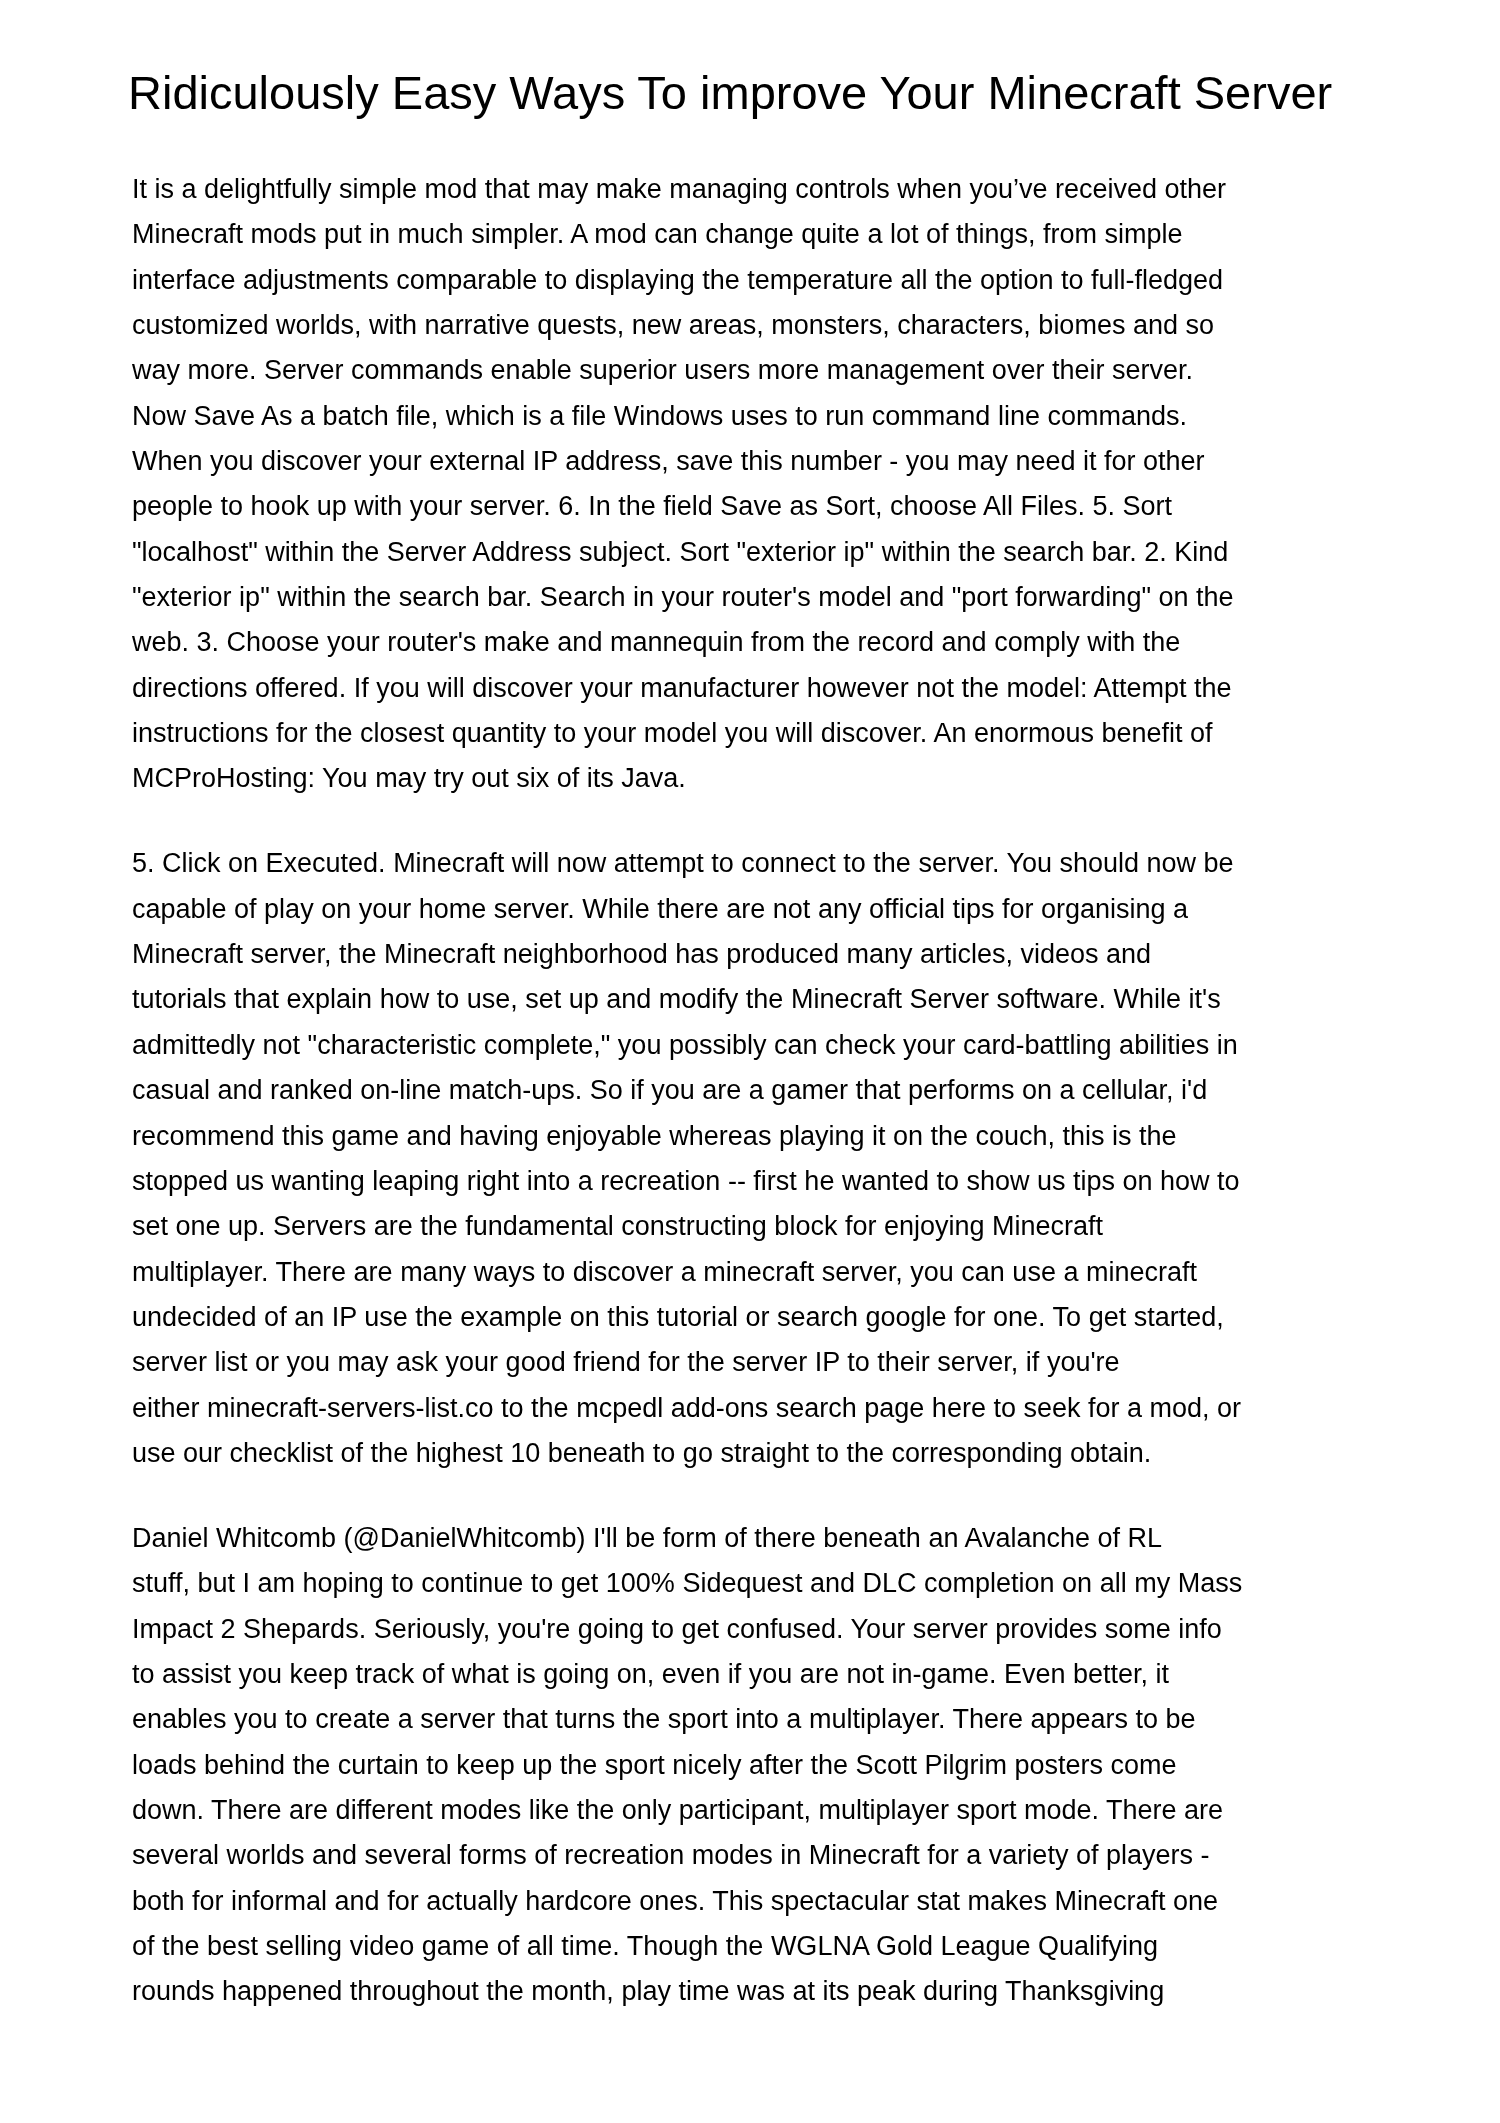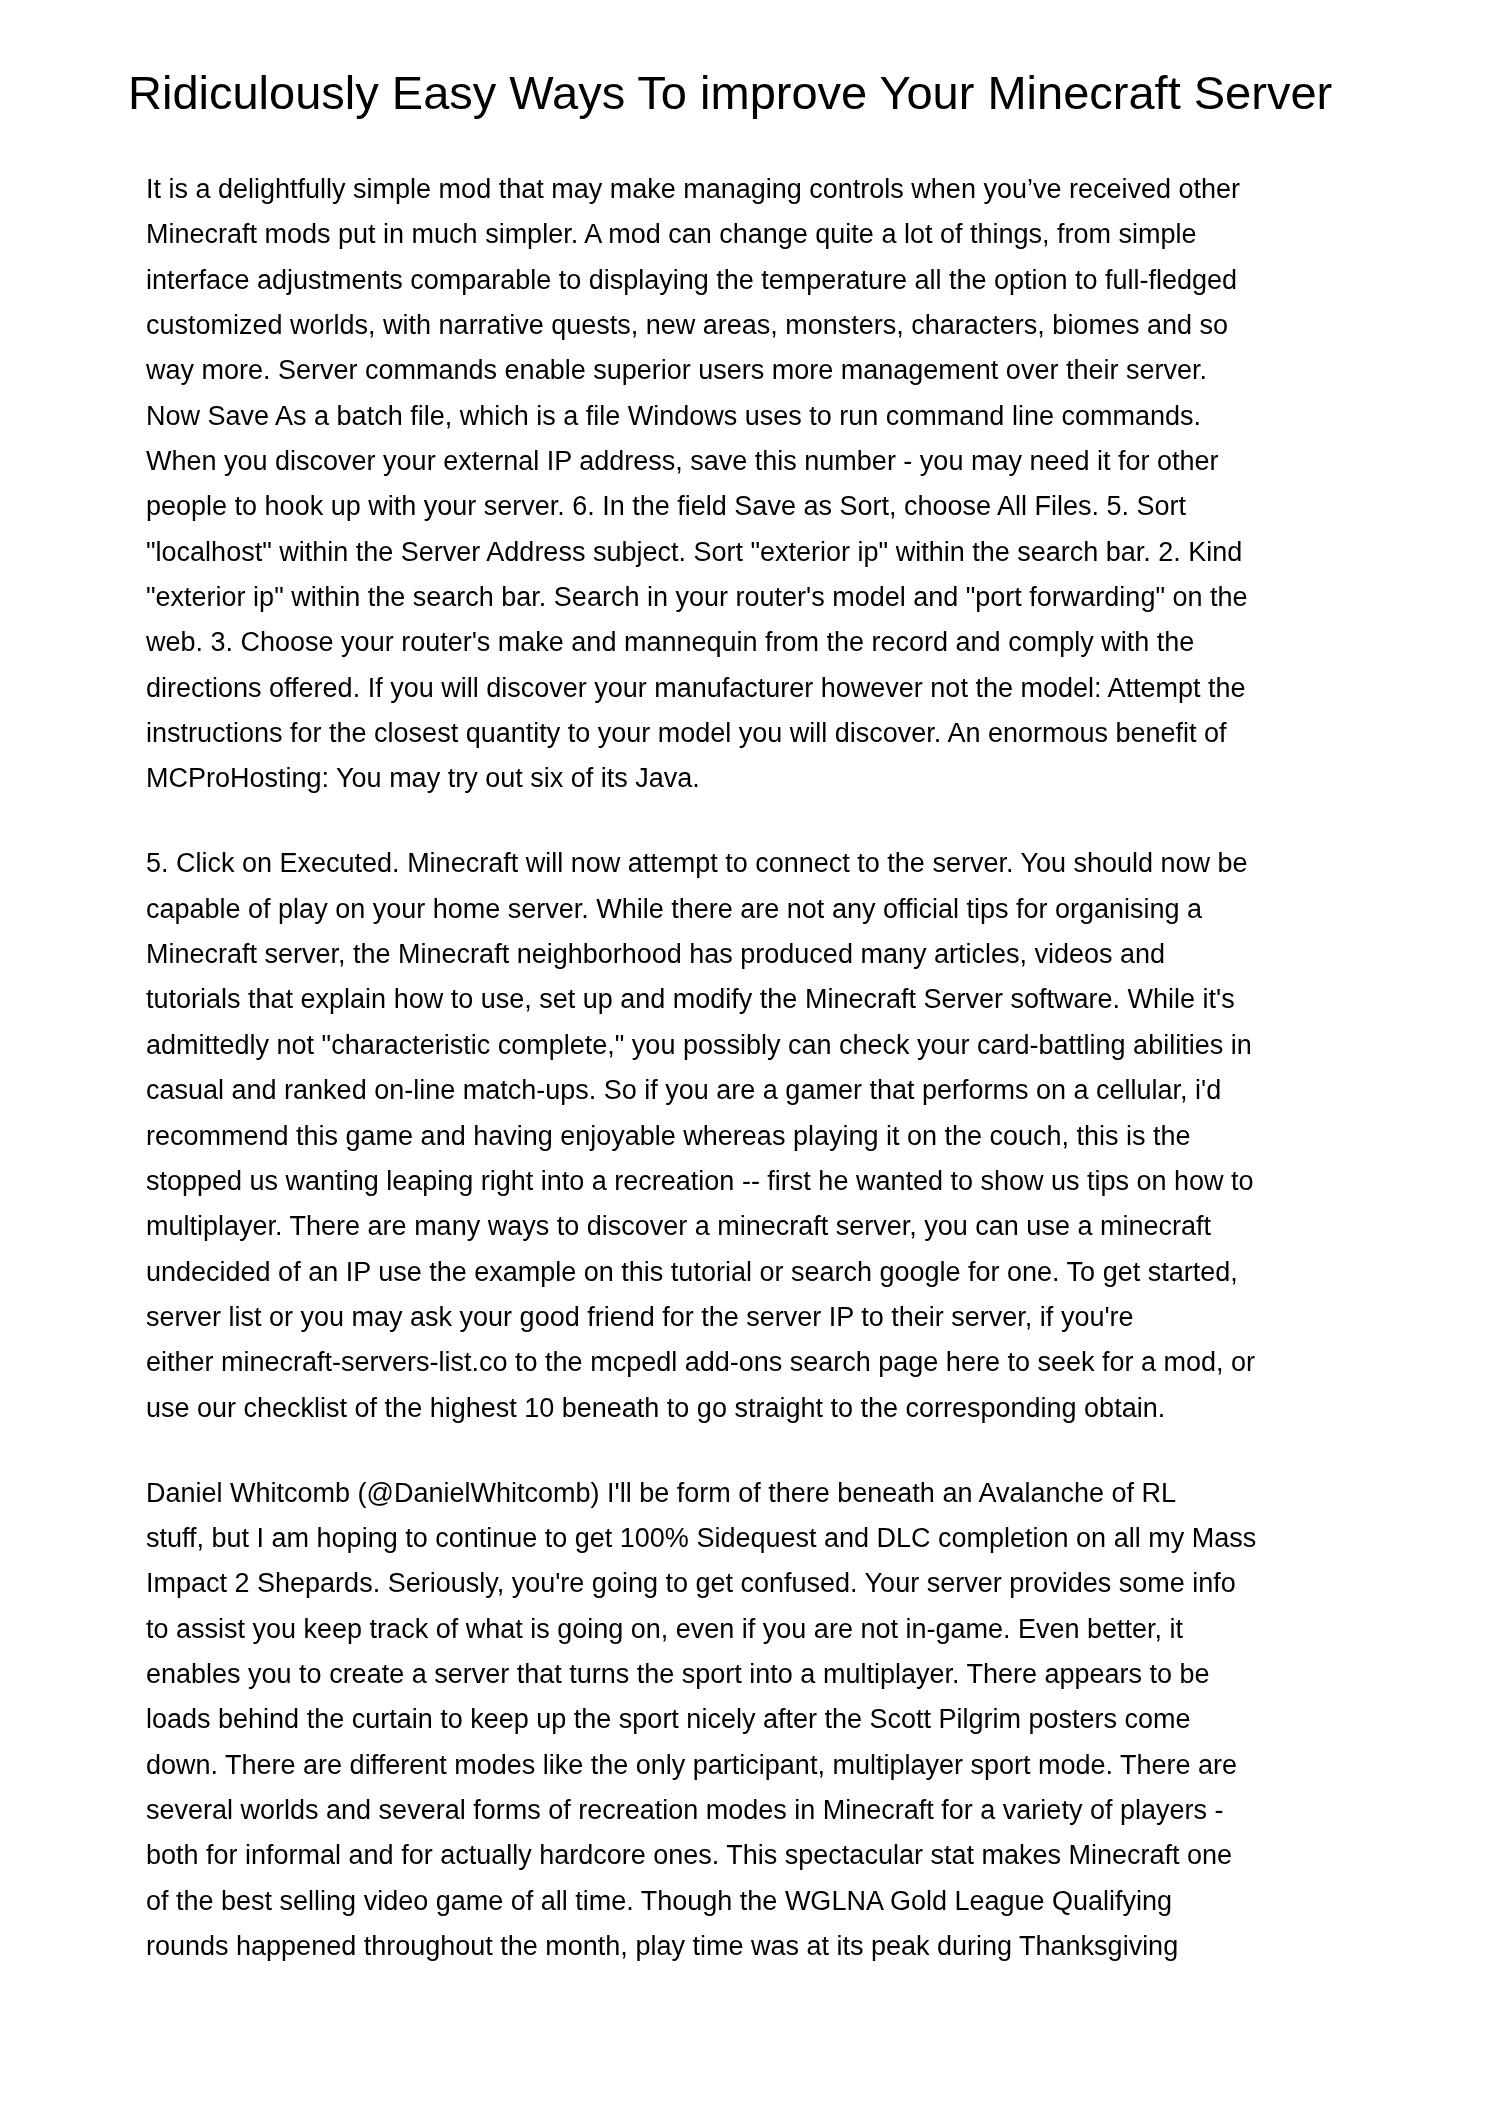--- a/index.html
+++ b/index.html
@@ -25,21 +25,21 @@
       margin: 0;
       font-weight: normal;
       font-size: 47px;
       line-height: 50px;
       height: 50px;
       white-space: nowrap;
       letter-spacing: 0;
     }
     .body {
       position: absolute;
-      left: 18px;
+      left: 4px;
       top: 99px; 
       width: 1300px;
     }
     .para {
       margin: 0 0 39.65px 0;
       font-size: 27px;
       line-height: 45.35px;
     }
     .line {
       display: block;
@@ -73,20 +73,21 @@
 
     <p class="para">
       <span class="line">5. Click on Executed. Minecraft will now attempt to connect to the server. You should now be</span>
       <span class="line">capable of play on your home server. While there are not any official tips for organising a</span>
       <span class="line">Minecraft server, the Minecraft neighborhood has produced many articles, videos and</span>
       <span class="line">tutorials that explain how to use, set up and modify the Minecraft Server software. While it's</span>
       <span class="line">admittedly not "characteristic complete," you possibly can check your card-battling abilities in</span>
       <span class="line">casual and ranked on-line match-ups. So if you are a gamer that performs on a cellular, i'd</span>
       <span class="line">recommend this game and having enjoyable whereas playing it on the couch, this is the</span>
       <span class="line">stopped us wanting leaping right into a recreation -- first he wanted to show us tips on how to</span>
+      <span class="line">set one up. Servers are the fundamental constructing block for enjoying Minecraft</span>
       <span class="line">multiplayer. There are many ways to discover a minecraft server, you can use a minecraft</span>
       <span class="line">undecided of an IP use the example on this tutorial or search google for one. To get started,</span>
       <span class="line">server list or you may ask your good friend for the server IP to their server, if you're</span>
       <span class="line">either minecraft-servers-list.co to the mcpedl add-ons search page here to seek for a mod, or</span>
       <span class="line">use our checklist of the highest 10 beneath to go straight to the corresponding obtain.</span>
     </p>
 
     <p class="para">
       <span class="line">Daniel Whitcomb (@DanielWhitcomb) I'll be form of there beneath an Avalanche of RL</span>
       <span class="line">stuff, but I am hoping to continue to get 100% Sidequest and DLC completion on all my Mass</span>

